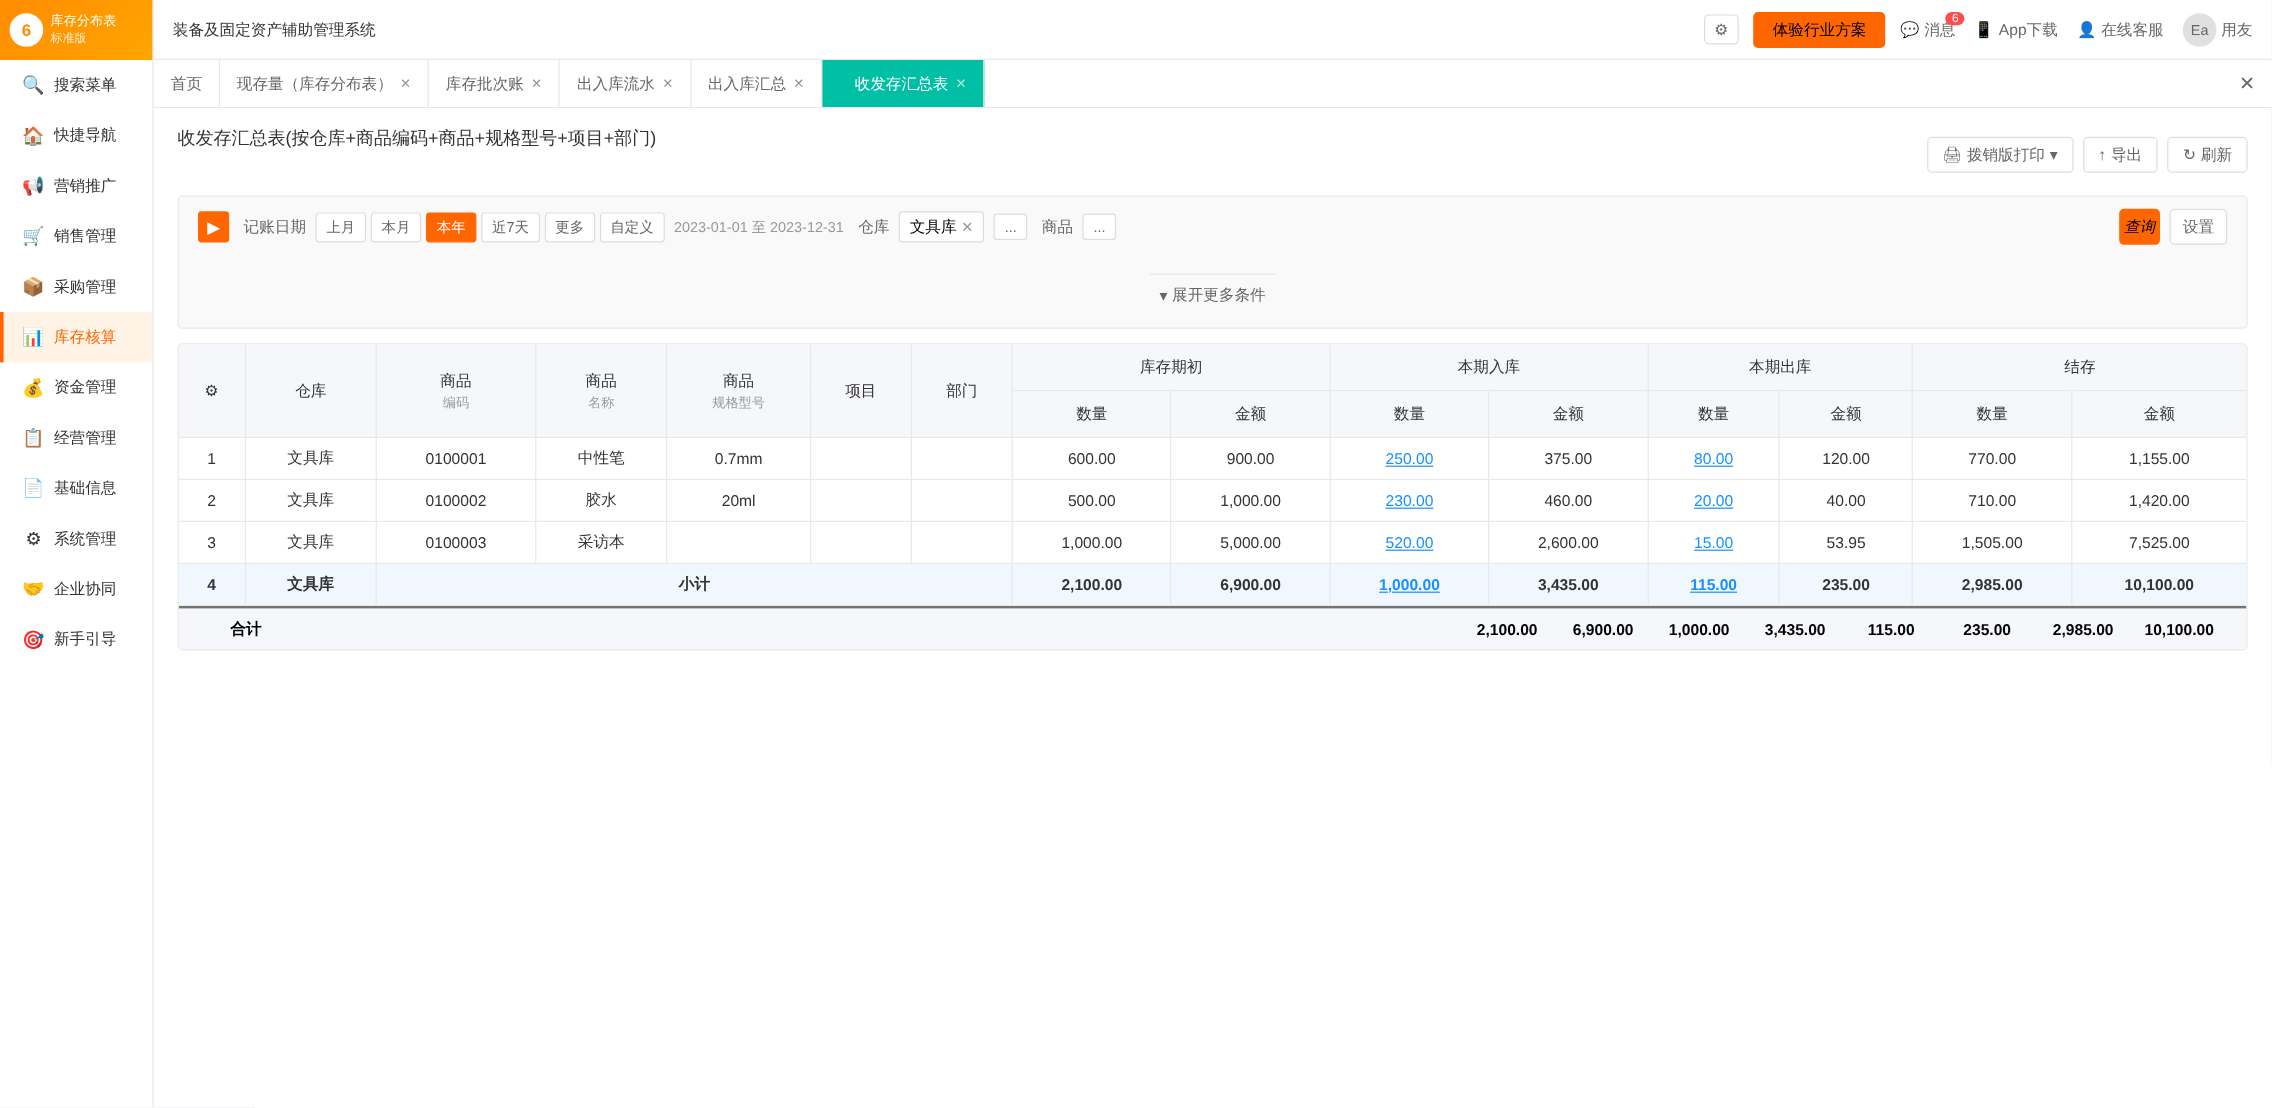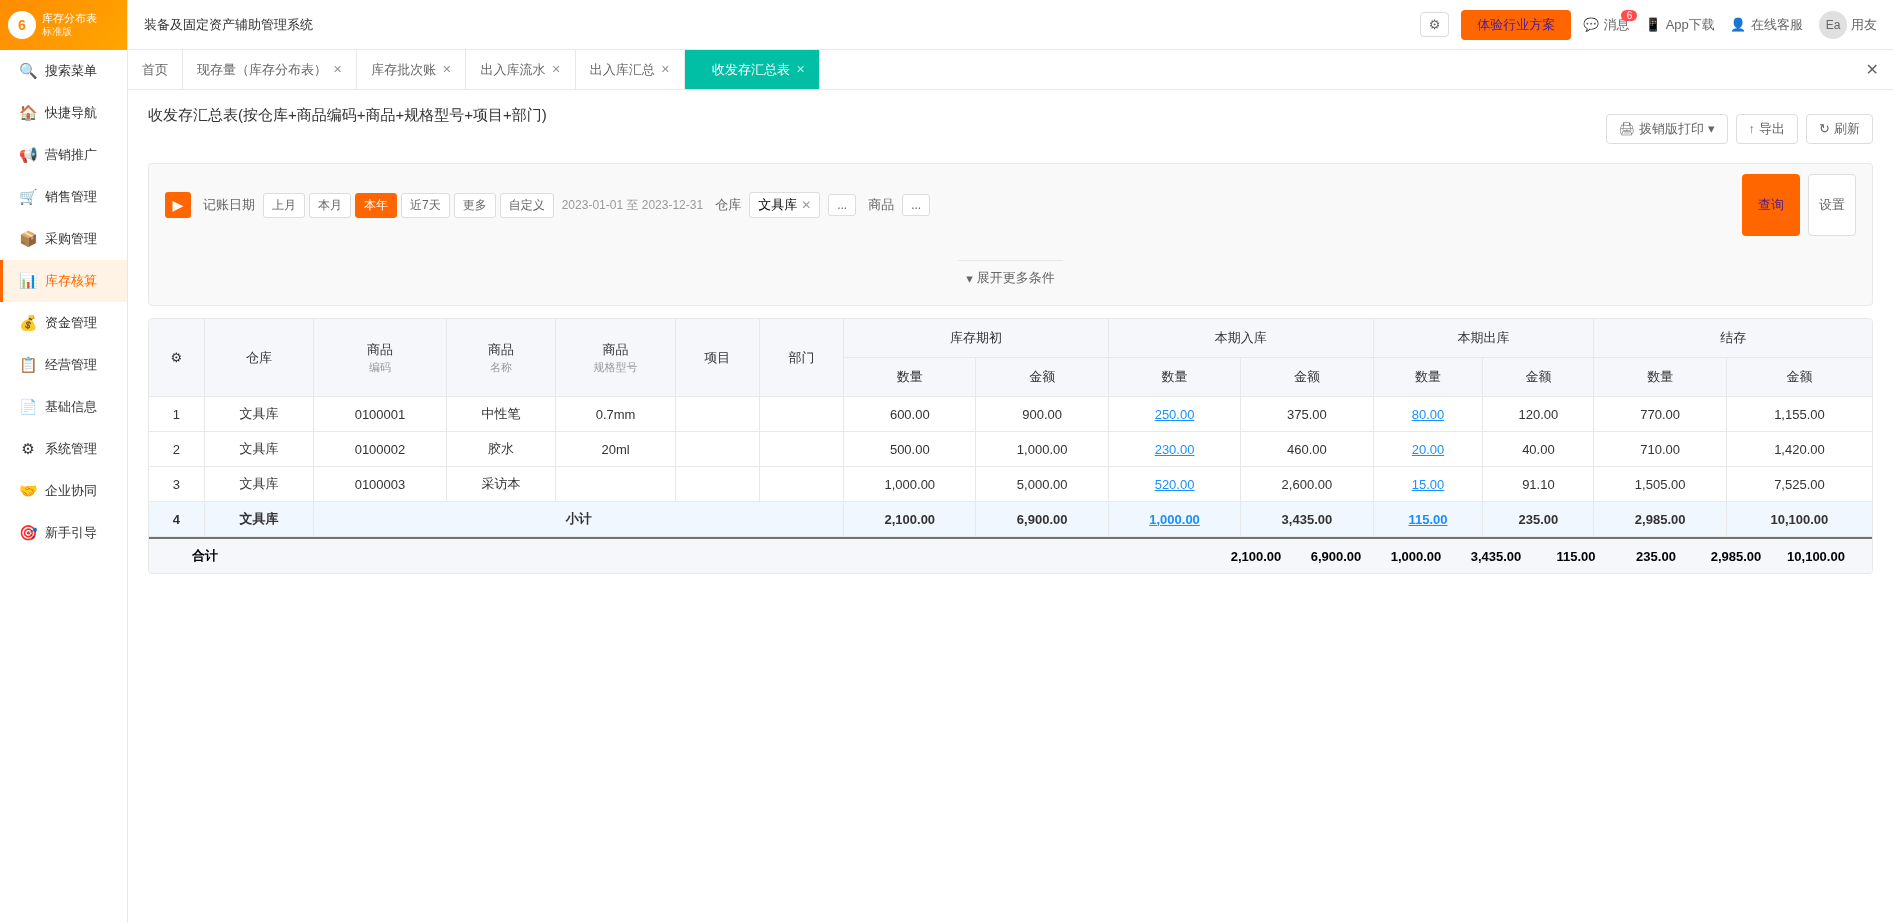--- a/index.html
+++ b/index.html
@@ -16,21 +16,21 @@
     .sidebar-item.active { background: #fff3e6; color: #ff6600; border-left-color: #ff6600; font-weight: 500; }
     .sidebar-item-icon { font-size: 15px; width: 18px; text-align: center; }
 
     
     .main { flex: 1; display: flex; flex-direction: column; overflow: hidden; justify-content: space-between; }
 
     
     .topbar { height: 50px; background: #fff; display: flex; align-items: center; padding: 0 16px; gap: 12px; border-bottom: 1px solid #e8e8e8; flex-shrink: 0; }
     .topbar-system-name { font-size: 13px; color: #333; flex: 1; }
     .topbar-settings-btn { background: none; border: 1px solid #ddd; border-radius: 4px; padding: 4px 8px; cursor: pointer; font-size: 13px; color: #666; }
-    .topbar-trial-btn { background: #ff6600; color: #4c1d95; border: none; border-radius: 4px; padding: 6px 16px; cursor: pointer; font-size: 13px; }
+    .topbar-trial-btn { background: #ff6600; color: #000000; border: none; border-radius: 4px; padding: 6px 16px; cursor: pointer; font-size: 13px; }
     .topbar-actions { display: flex; align-items: center; gap: 16px; color: #666; font-size: 13px; }
     .topbar-action { display: flex; align-items: center; gap: 4px; cursor: pointer; position: relative; }
     .topbar-badge { position: absolute; top: -6px; right: -8px; background: #ff4d4f; color: #fff; border-radius: 8px; font-size: 10px; padding: 0 4px; min-width: 16px; text-align: center; }
     .user-avatar { width: 28px; height: 28px; background: #e0e0e0; border-radius: 50%; display: flex; align-items: center; justify-content: center; font-size: 12px; color: #666; }
 
     
     .tabs-bar { height: 40px; background: #fff; display: flex; align-items: center; border-bottom: 1px solid #e8e8e8; flex-shrink: 0; overflow-x: auto; }
     .tab-item { height: 40px; display: flex; align-items: center; padding: 0 14px; gap: 6px; cursor: pointer; color: #666; font-size: 13px; white-space: nowrap; border-right: 1px solid #e8e8e8; flex-shrink: 0; }
     .tab-item.active { background: #00bfa5; color: #fff; padding-left: 27px; }
     .tab-close { font-size: 11px; color: inherit; opacity: 0.7; cursor: pointer; }
@@ -50,22 +50,22 @@
     .filter-label { color: #666; font-size: 13px; white-space: nowrap; }
     .date-filter-btns { display: flex; align-items: center; gap: 4px; }
     .date-btn { padding: 3px 8px; border: 1px solid #ddd; border-radius: 3px; background: #fff; cursor: pointer; font-size: 12px; color: #666; }
     .date-btn.active { background: #ff6600; color: #fff; border-color: #ff6600; }
     .date-range-text { font-size: 12px; color: #999; }
     .filter-tag { display: flex; align-items: center; gap: 4px; background: #fff; border: 1px solid #ddd; border-radius: 3px; padding: 3px 8px; font-size: 13px; }
     .filter-tag-close { cursor: pointer; color: #999; font-size: 12px; }
     .filter-more-btn { padding: 3px 8px; border: 1px solid #ddd; border-radius: 3px; background: #fff; cursor: pointer; font-size: 12px; color: #666; }
     .expand-conditions { display: flex; align-items: center; justify-content: center; padding: 8px; cursor: pointer; color: #666; font-size: 13px; gap: 4px; border-top: 1px solid #e8e8e8; margin-top: 8px; }
     .toolbar-btn { padding: 5px 12px; border: 1px solid #ddd; border-radius: 4px; background: #fff; cursor: pointer; font-size: 13px; color: #666; display: flex; align-items: center; gap: 4px; }
-    .query-btn { padding: 5px 16px; background: #ff6600; color: #4c1d95; border: none; border-radius: 4px; cursor: pointer; font-size: 13px; }
-    .settings-btn-sm { padding: 21px 10px; border: 1px solid #ddd; border-radius: 4px; background: #fff; cursor: pointer; font-size: 13px; color: #666; }
+    .query-btn { padding: 5px 4px; background: #ff6600; color: #000000; border: none; border-radius: 4px; cursor: pointer; font-size: 13px; font-style: italic; }
+    .settings-btn-sm { padding: 5px 10px; border: 1px solid #ddd; border-radius: 4px; background: #fff; cursor: pointer; font-size: 13px; color: #666; }
 
     
     .table-wrapper { border: 1px solid #e8e8e8; border-radius: 4px; overflow: hidden; }
     table { width: 100%; border-collapse: collapse; font-size: 13px; }
     thead tr { background: #f5f7fa; }
     thead th { padding: 10px 8px; text-align: center; border-bottom: 1px solid #e8e8e8; border-right: 1px solid #e8e8e8; color: #333; font-weight: 500; white-space: nowrap; }
     thead th:last-child { border-right: none; }
     tbody tr { background: #fff; }
     tbody tr.subtotal { background: #f0f7ff; font-weight: bold; }
     tbody td { padding: 8px 8px; text-align: center; border-bottom: 1px solid #e8e8e8; border-right: 1px solid #e8e8e8; color: #333; white-space: nowrap; }
@@ -329,21 +329,21 @@
     <td>0100003</td>
     <td>采访本</td>
     <td></td>
     <td></td>
     <td></td>
     <td>1,000.00</td>
     <td>5,000.00</td>
     <td><span class="td-link">520.00</span></td>
     <td>2,600.00</td>
     <td><span class="td-link">15.00</span></td>
-    <td>91.10</td>
+    <td>53.95</td>
     <td>1,505.00</td>
     <td>7,525.00</td>
   </tr>
               <tr class="subtotal">
   <td>4</td>
   <td><b>文具库</b></td>
   <td colspan="5">小计</td>
   <td>2,100.00</td>
   <td>6,900.00</td>
   <td><span class="td-link">1,000.00</span></td>

